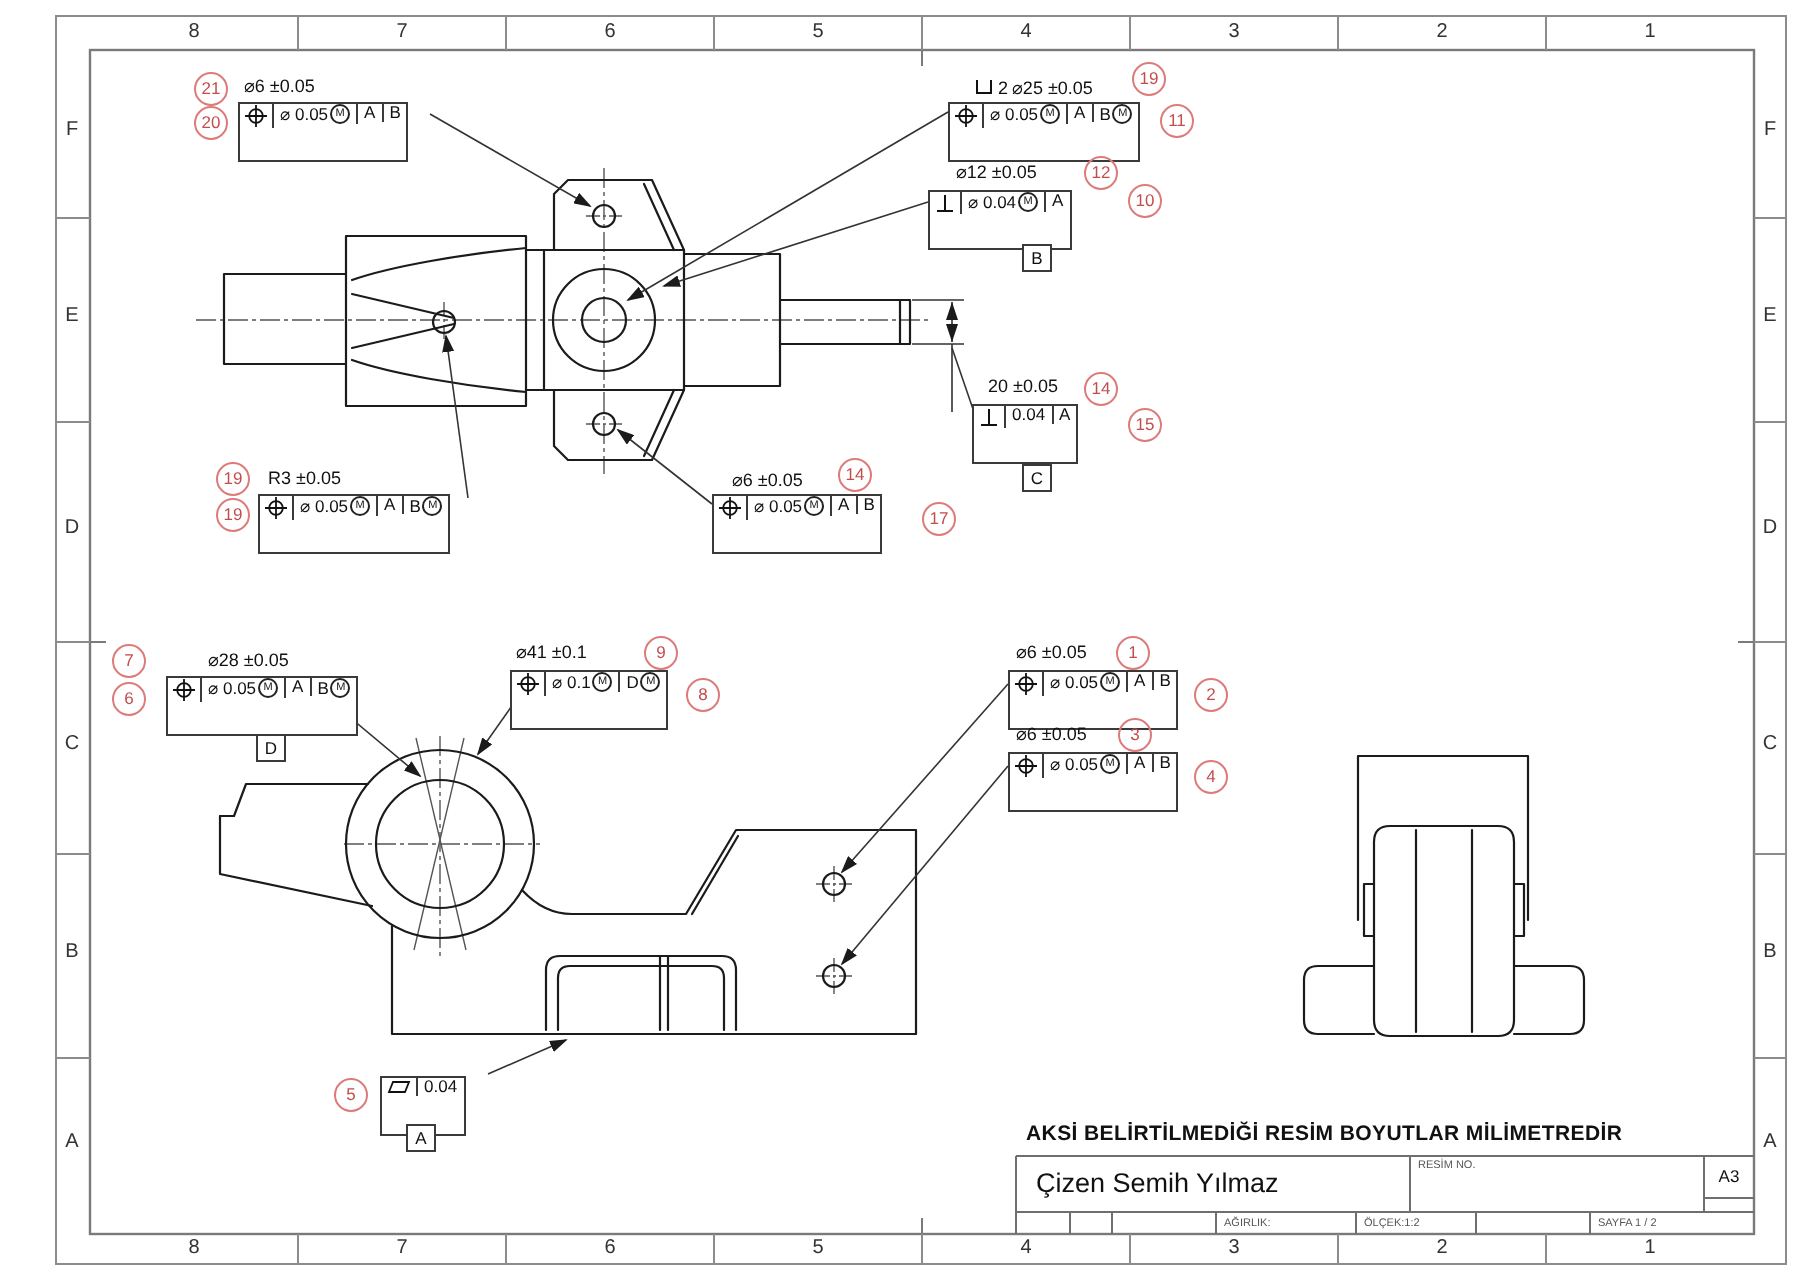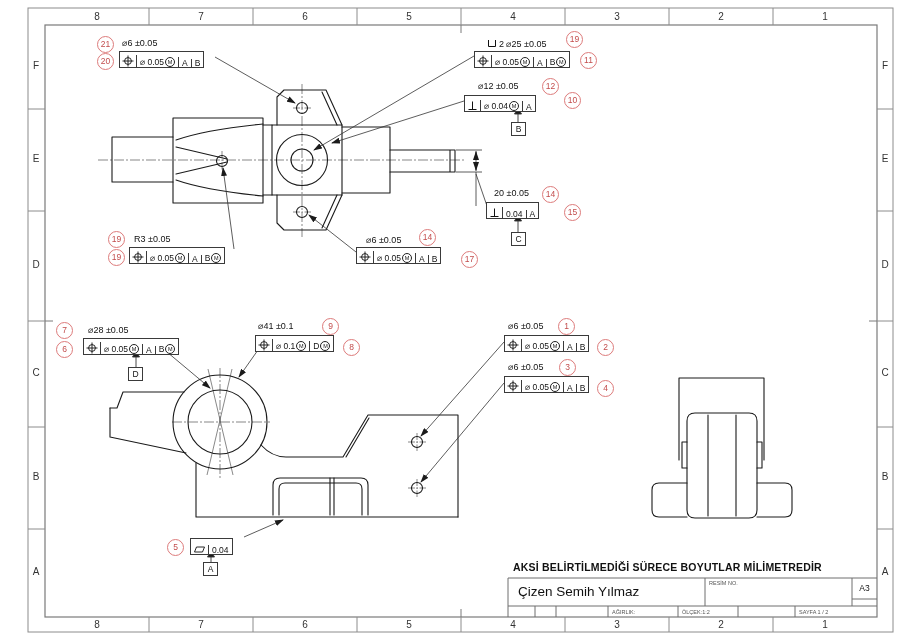--- a/index.html
+++ b/index.html
@@ -4,21 +4,21 @@
 <style>
   html,body{margin:0;padding:0;background:#fff;}
   #stage{position:relative;width:905px;height:640px;background:#ffffff;overflow:hidden;
          font-family:"Liberation Sans","DejaVu Sans",sans-serif;color:#1b1b1b;}
   svg.layer{position:absolute;left:0;top:0;}
   .gl{position:absolute;transform:translate(-50%,-50%);font-size:10px;color:#333;}
   .bl{position:absolute;width:15px;height:15px;border:1.2px solid #dd7b7b;border-radius:50%;
       color:#c24d4d;font-size:8.5px;display:flex;align-items:center;justify-content:center;
       background:transparent;line-height:1;}
   .dim{position:absolute;font-size:9px;color:#111;white-space:nowrap;display:flex;align-items:center;gap:2px;line-height:1;}
-  .fcf{position:absolute;display:flex;align-items:flex-end;border:1px solid #3a3a3a;background:#fff;height:17px;box-sizing:border-box;}
+  .fcf{position:absolute;display:flex;align-items:flex-start;border:1px solid #3a3a3a;background:#fff;height:30px;box-sizing:border-box;}
   .fcf .cell{border-right:1px solid #3a3a3a;padding:0 3px;display:flex;align-items:center;justify-content:center;
              font-size:8.5px;color:#111;gap:1px;white-space:nowrap;line-height:1;}
   .fcf .cell:last-child{border-right:none;}
   .fcf .sym{padding:0 2px;}
   .mcirc{display:inline-block;width:8px;height:8px;border:1px solid #222;border-radius:50%;
          font-size:5.5px;line-height:8px;text-align:center;color:#111;}
   .dbox{position:absolute;width:15px;height:14px;border:1px solid #3a3a3a;background:#fff;
         font-size:8.5px;display:flex;align-items:center;justify-content:center;color:#111;box-sizing:border-box;}
   .tb-text{position:absolute;white-space:nowrap;color:#111;}
   .tiny{font-size:5.5px;color:#555;}
@@ -279,21 +279,21 @@
     <span class="cell">
         <span>⌀ 0.05</span>
         <span class="mcirc">M</span>
       </span>
     <span class="cell">A</span>
     <span class="cell">B</span>
   </div>
 
   <div class="bl" style="left:56px;top:322px">7</div>
   <div class="bl" style="left:56px;top:341px">6</div>
-  <div class="dim" style="left:88px;top:326px">⌀28 ±0.05</div>
+  <div class="dim" style="left:104px;top:326px">⌀28 ±0.05</div>
   <div class="fcf" style="left:83px;top:338px">
     <span class="cell sym">
         <svg width="12" height="12">
           <g stroke="#111" stroke-width="0.9" fill="none">
             <circle cx="6" cy="6" r="3.4"></circle>
             <path d="M6,0.5 V11.5 M0.5,6 H11.5"></path>
           </g>
         </svg>
       </span>
     <span class="cell">
@@ -374,21 +374,21 @@
   <div class="fcf" style="left:190px;top:538px">
     <span class="cell sym">
         <svg width="13" height="9">
           <path d="M3.5,2 H11.5 L9.5,7 H1.5 Z" stroke="#111" stroke-width="0.9" fill="none"></path>
         </svg>
       </span>
     <span class="cell">0.04</span>
   </div>
   <div class="dbox" style="left:203px;top:562px">A</div>
 
-  <div class="tb-text" style="left:513px;top:561px;font-size:10.5px;font-weight:600;letter-spacing:.2px">AKSİ BELİRTİLMEDİĞİ SÜRECE BOYUTLAR MİLİMETREDİR</div>
+  <div class="tb-text" style="left:513px;top:561px;font-size:10.5px;font-weight:600;letter-spacing:.2px">AKSİ BELİRTİLMEDİĞİ RESİM BOYUTLAR MİLİMETREDİR</div>
   <div class="tb-text" style="left:518px;top:584px;font-size:13.5px">Çizen Semih Yılmaz</div>
   <div class="tb-text tiny" style="left:709px;top:580px">RESİM NO.</div>
   <div class="tb-text" style="left:852px;top:583px;width:25px;text-align:center;font-size:8.5px">A3</div>
   <div class="tb-text tiny" style="left:612px;top:609px">AĞIRLIK:</div>
   <div class="tb-text tiny" style="left:682px;top:609px">ÖLÇEK:1:2</div>
   <div class="tb-text tiny" style="left:799px;top:609px">SAYFA 1 / 2</div>
 
 </div>
 
 </body></html>

